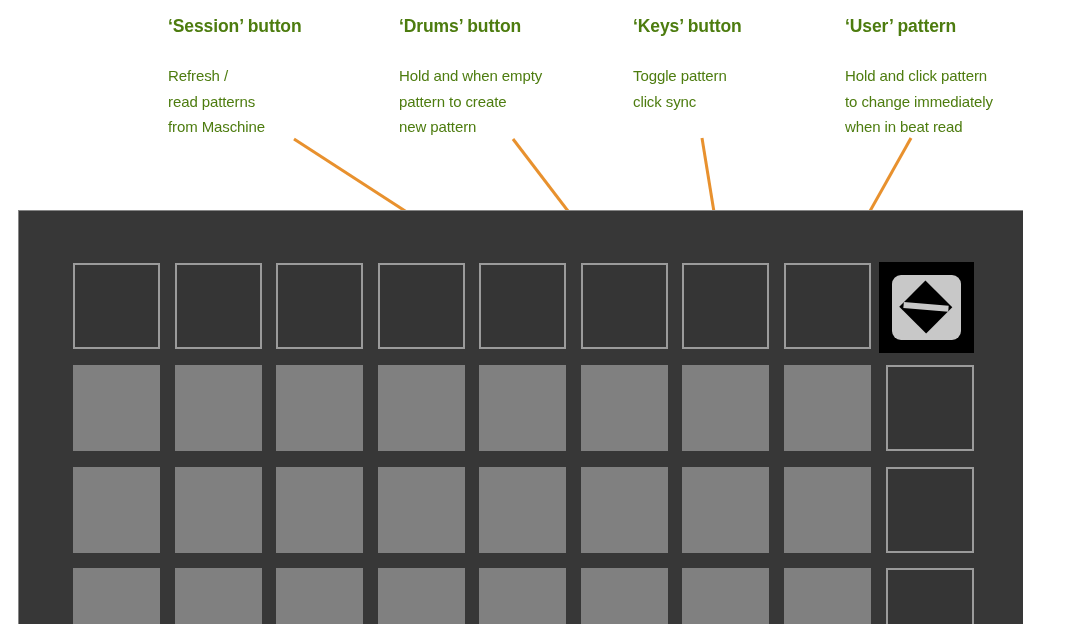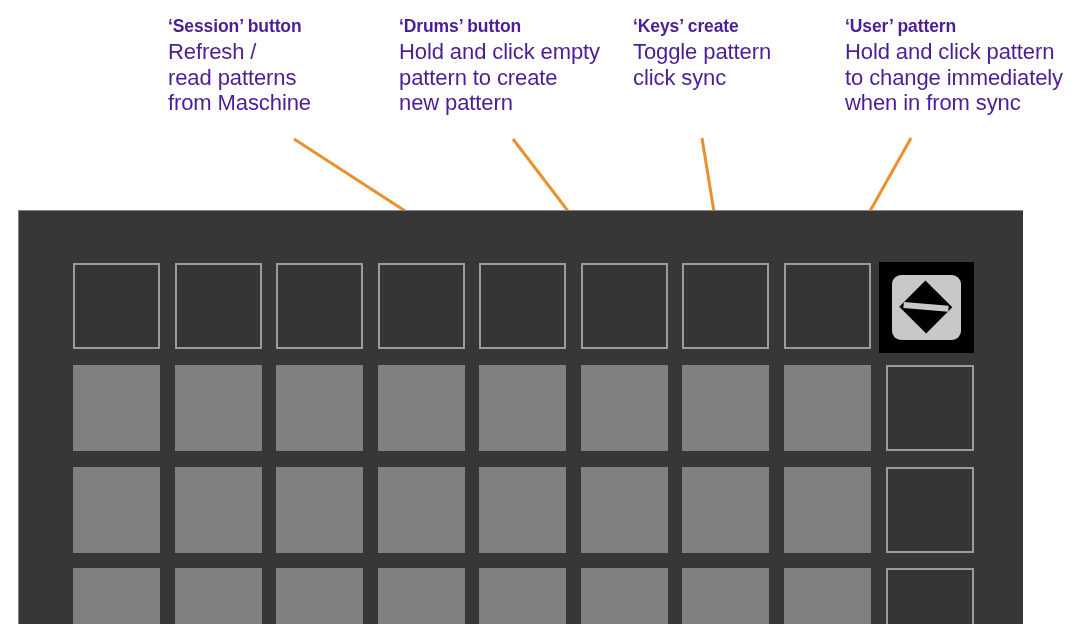--- a/index.html
+++ b/index.html
@@ -12,35 +12,36 @@
     height: 624px;
     position: relative;
     overflow: hidden;
     font-family: "Liberation Sans", sans-serif;
     -webkit-font-smoothing: antialiased;
   }
 
   
   .annotation {
     position: absolute;
-    color: #4c1d95;
+    color: #4d7c0f;
   }
   .annotation .ann-title {
     font-size: 17.5px;
     font-weight: bold;
     line-height: 25px;
     white-space: nowrap;
     letter-spacing: -0.1px;
   }
   .annotation .ann-body {
-    font-size: 22px;
+    font-size: 15px;
     font-weight: normal;
     line-height: 25.5px;
     letter-spacing: -0.1px;
     white-space: pre-line;
+    margin-top: 24px;
   }
 
   
   #leader-lines {
     position: absolute;
     left: 0;
     top: 0;
     width: 1092px;
     height: 624px;
     pointer-events: none;
@@ -111,36 +112,36 @@
 
 <div class="annotation" id="ann-0" style="left: 168px; top: 14px;">
   <div class="ann-title">‘Session’ button</div>
   <div class="ann-body">Refresh /
 read patterns
 from Maschine</div>
 </div>
 
 <div class="annotation" id="ann-1" style="left: 399px; top: 14px;">
   <div class="ann-title">‘Drums’ button</div>
-  <div class="ann-body">Hold and click empty
+  <div class="ann-body">Hold and when empty
 pattern to create
 new pattern</div>
 </div>
 
 <div class="annotation" id="ann-2" style="left: 633px; top: 14px;">
-  <div class="ann-title">‘Keys’ create</div>
+  <div class="ann-title">‘Keys’ button</div>
   <div class="ann-body">Toggle pattern
 click sync</div>
 </div>
 
 <div class="annotation" id="ann-3" style="left: 845px; top: 14px;">
   <div class="ann-title">‘User’ pattern</div>
   <div class="ann-body">Hold and click pattern
 to change immediately
-when in from sync</div>
+when in beat read</div>
 </div>
 
 <svg id="leader-lines" width="1092" height="624">
     <line x1="294" y1="139" x2="521" y2="286" stroke="#e8912e" stroke-width="3" stroke-linecap="butt"></line>
     <line x1="513" y1="139" x2="626" y2="287" stroke="#e8912e" stroke-width="3" stroke-linecap="butt"></line>
     <line x1="702" y1="138" x2="726" y2="286" stroke="#e8912e" stroke-width="3" stroke-linecap="butt"></line>
     <line x1="911" y1="138" x2="828" y2="286" stroke="#e8912e" stroke-width="3" stroke-linecap="butt"></line>
   </svg>
 
 <div id="device-panel" style="left: 18px; top: 210px; width: 1005px; height: 414px; background: rgb(55, 55, 55);">

